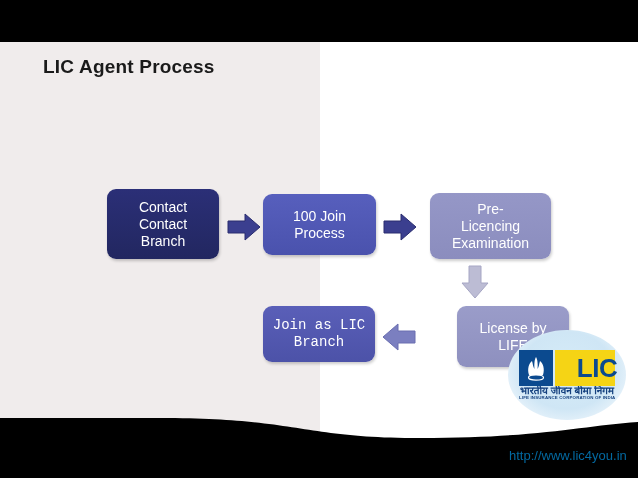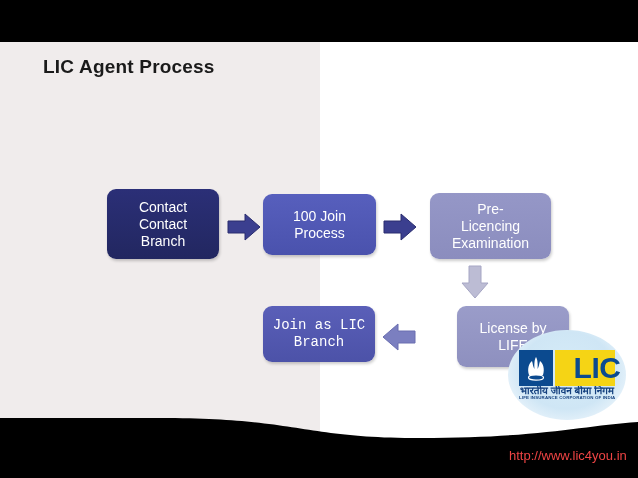--- a/index.html
+++ b/index.html
@@ -132,21 +132,21 @@
   .logo-lic-box {
     position: absolute;
     left: 36px; top: 0;
     width: 60px; height: 36px;
     background: #f5d415;
     display: flex; align-items: center; justify-content: center;
   }
   .logo-lic-text {
     font-family: "Liberation Sans", sans-serif;
     font-weight: bold;
-    font-size: 30px;
+    font-size: 26px;
     color: #0b4a8f;
     letter-spacing: -0.5px;
     line-height: 1;
     margin-left: 24px;
   }
   .logo-hindi {
     position: absolute;
     left: 0; top: 36px;
     width: 96px;
     text-align: center;
@@ -170,21 +170,21 @@
     white-space: nowrap;
     overflow: hidden;
   }
 
   
   .footer-url {
     position: absolute;
     left: 509px;
     top: 448px;
     font-size: 13px;
-    color: #ef4444;
+    color: #0369a1;
     white-space: nowrap;
   }
 </style>
 </head>
 <body>
 
 <div id="stage">
 
   <div class="slide-body">
     <div class="bg-left"></div>

